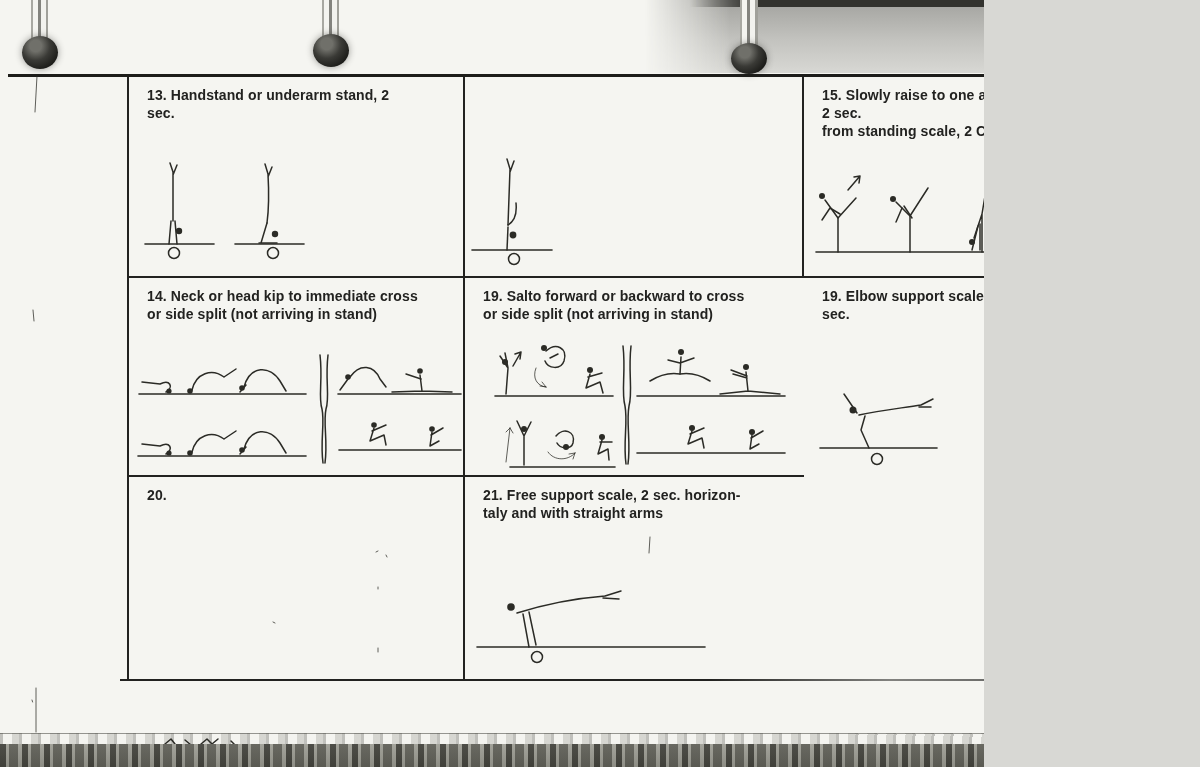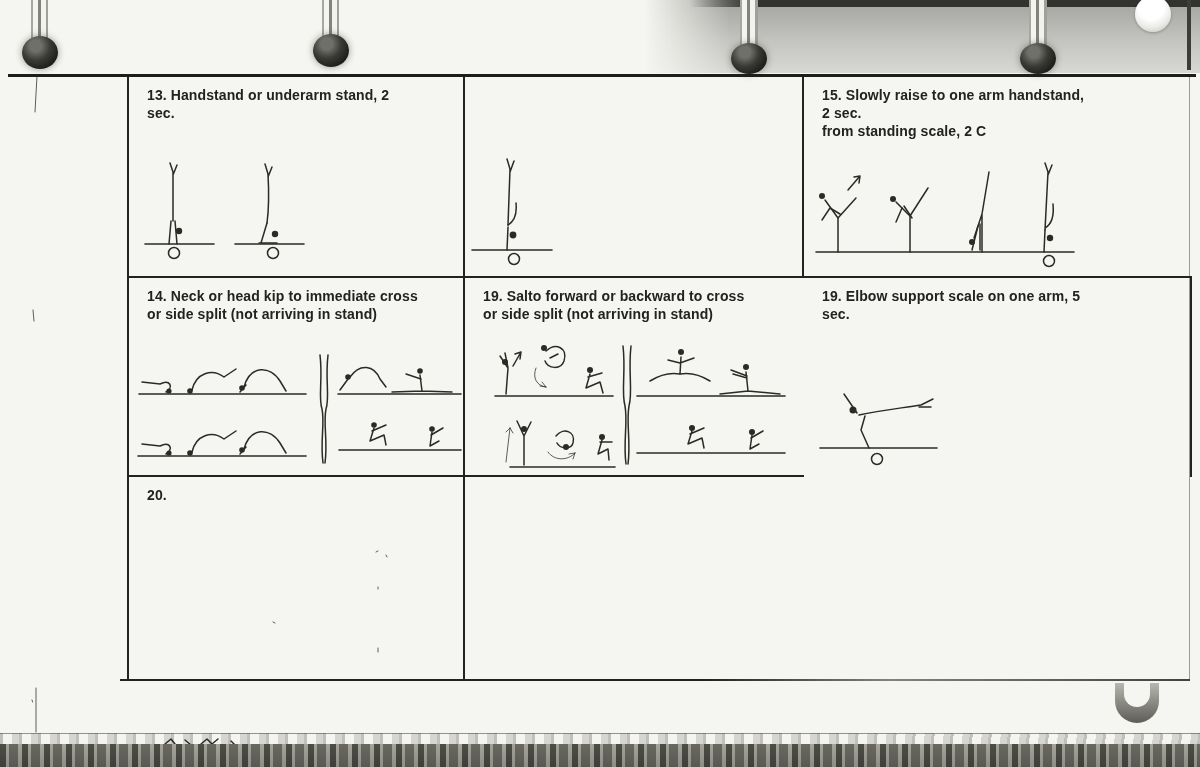--- a/index.html
+++ b/index.html
@@ -1,16 +1,16 @@
 <!DOCTYPE html>
 <html><head>
 <meta charset="utf-8">
 <style>
   html,body{margin:0;padding:0;background:#d8d8d4;}
-  .page{position:relative;width:1200px;height:767px;background:#f5f5f1;overflow:hidden;
+  .page{position:relative;width:984px;height:767px;background:#f5f5f1;overflow:hidden;
         font-family:"Liberation Sans",sans-serif;color:#222220;}
   
   .top-band{position:absolute;left:645px;top:0;width:555px;height:73px;
     background:linear-gradient(to bottom,#a2a29e 0%,#c3c3bf 55%,#d8d8d4 100%);
     -webkit-mask-image:linear-gradient(to right,transparent,#000 85px);
     mask-image:linear-gradient(to right,transparent,#000 85px);}
   .top-band-strip{position:absolute;left:690px;top:0;width:510px;height:7px;background:#32322e;
     -webkit-mask-image:linear-gradient(to right,transparent,#000 60px);
     mask-image:linear-gradient(to right,transparent,#000 60px);}
   .top-band-edge{position:absolute;left:1187px;top:0;width:4px;height:70px;background:#3c3c38;}
@@ -266,20 +266,32 @@
       </svg>
     </div>
 
     <div class="cell br">
       <div class="cell-text">20.</div>
       <svg class="fig" style="left:140px;top:65px;" width="130" height="120" viewBox="0 0 130 120">
         <path class="thin" d="M107,10 L109,9 M117,13 L118,15 M109,45 L109,47 M109,106 L109,110 M4,80 L6,81"></path>
       </svg>
     </div>
 
+    <div class="cell">
+      <div class="cell-text">21. Free support scale, 2 sec. horizon-
+taly and with straight arms</div>
+      <svg class="fig" style="left:8px;top:58px;" width="237" height="133" viewBox="0 0 237 133">
+        <path class="thin" d="M177,2 L176,18"></path>
+        <path class="floor" d="M4,112 H232"></path>
+          <circle class="ring" cx="64" cy="122" r="5.5"></circle>
+        <circle class="head" cx="38" cy="72" r="3.8"></circle>
+        <path d="M44,78 C76,68 106,63 132,61 M132,61 L148,56 M130,63 L146,64"></path>
+        <path d="M50,79 L56,112 M56,77 L63,110"></path>
+      </svg>
+    </div>
   </div>
 
   <div class="u-shadow">
     <div class="u-shadow-inner"></div>
   </div>
   <div class="band-light"></div>
   <svg class="fig" style="left:165px;top:736px;" width="130" height="12" viewBox="0 0 130 12">
     <path d="M0,8 L6,3 L10,8 M20,4 L26,9 M36,8 L42,3 L47,8 L53,3 M66,5 L70,9"></path>
   </svg>
   <div class="band-dark"></div>

